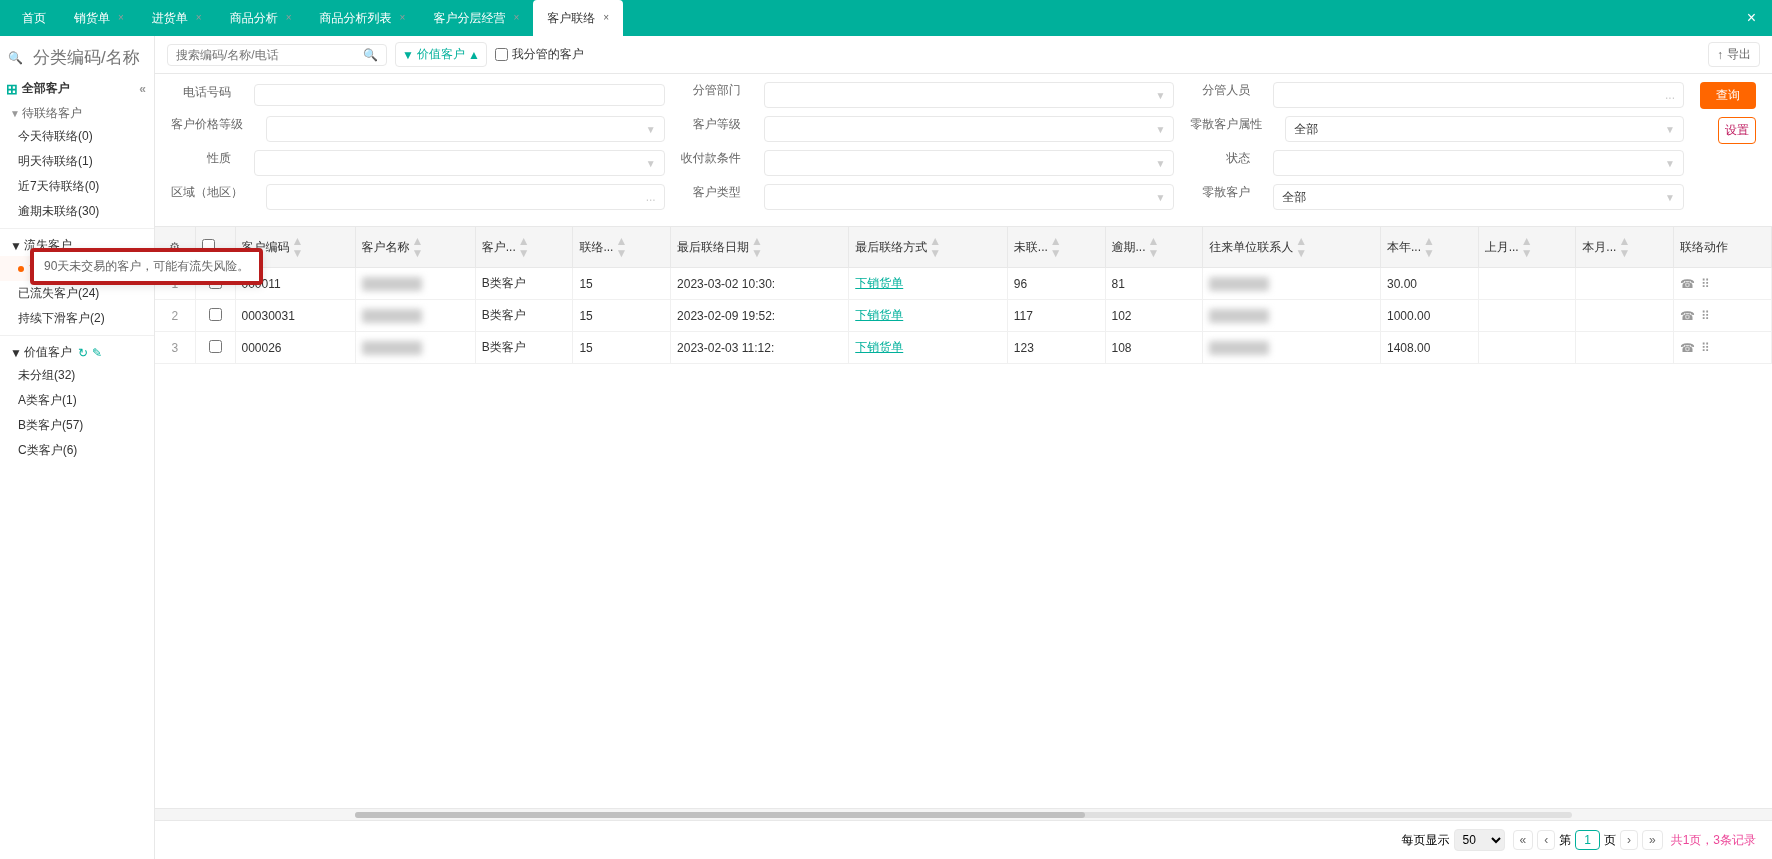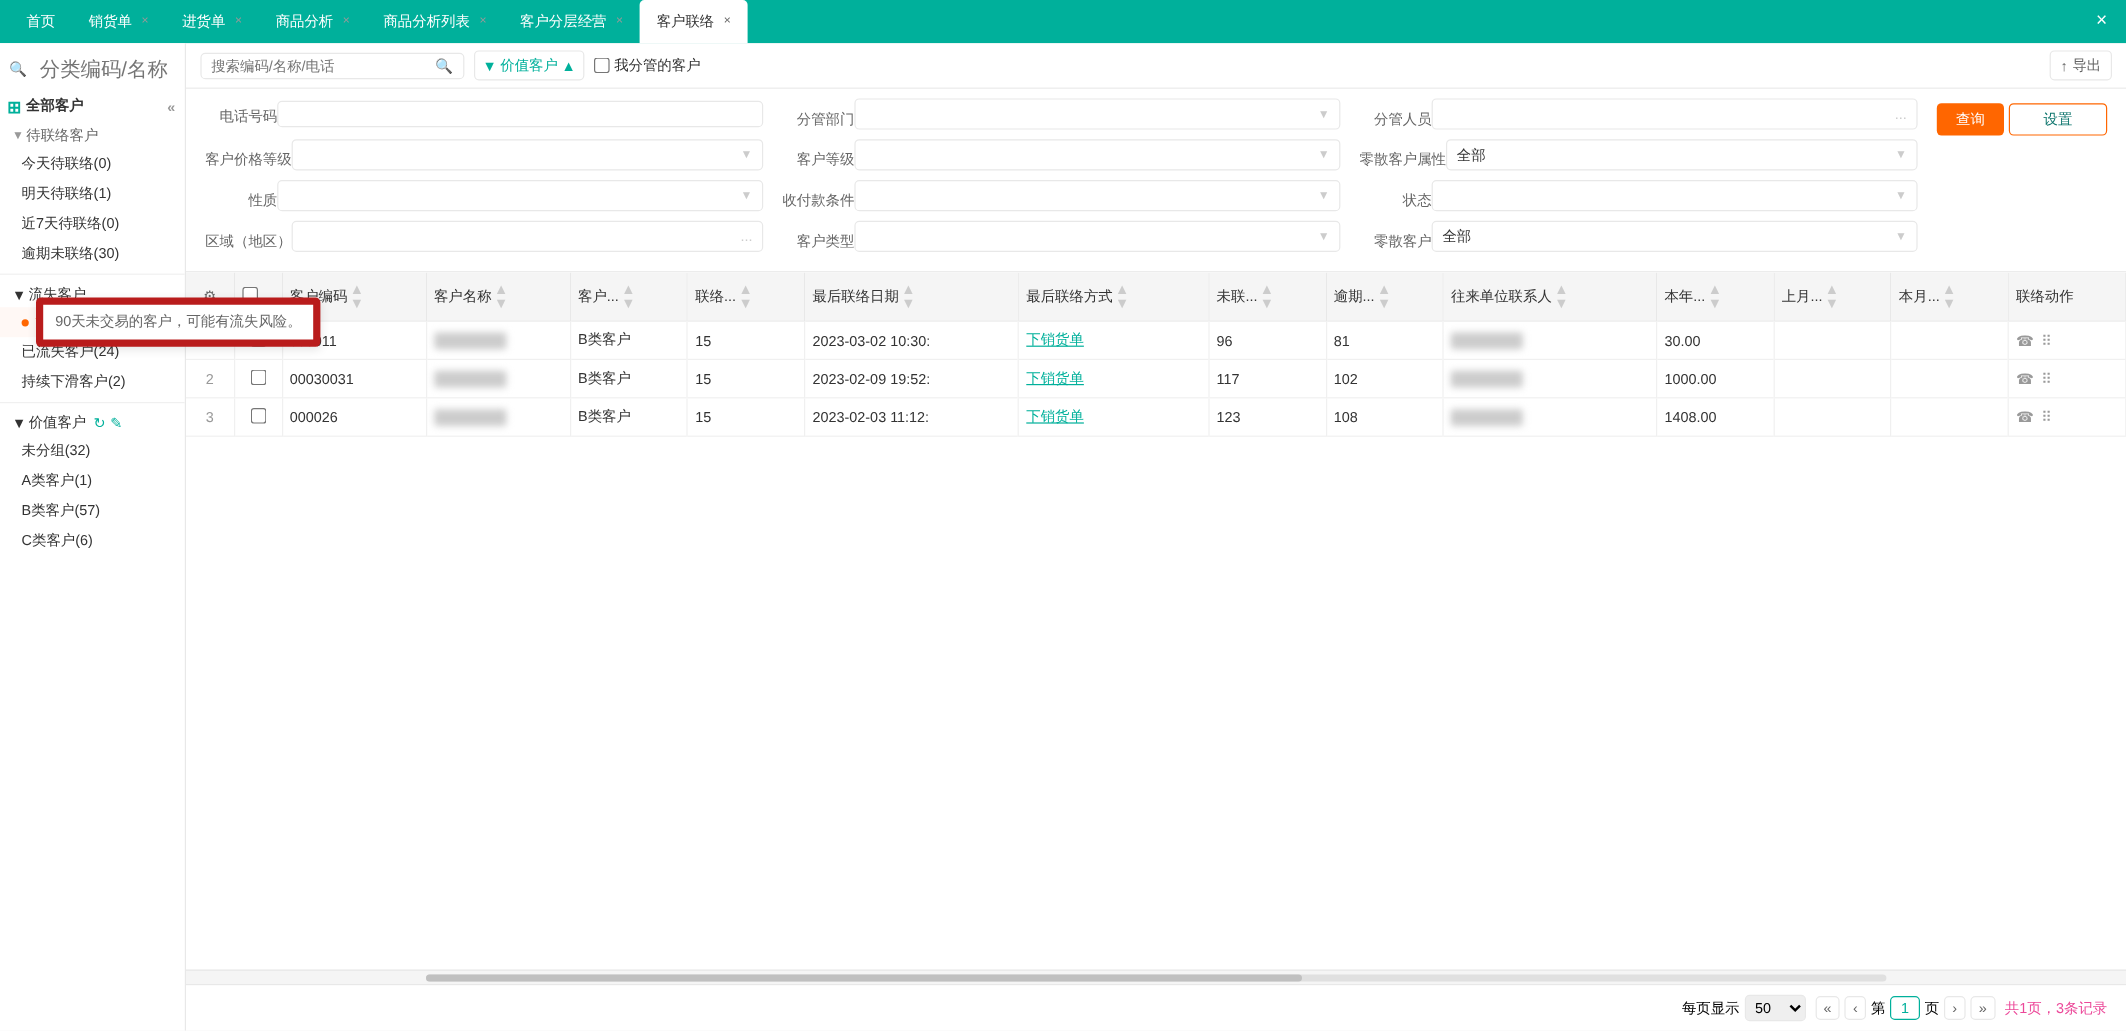--- a/index.html
+++ b/index.html
@@ -70,21 +70,21 @@
     .sidebar-divider { height: 1px; background: #f0f0f0; margin: 4px 0; }
 
     .sidebar-sub-group {
       padding: 4px 8px 2px 10px; color: #333; cursor: pointer;
       display: flex; align-items: center; gap: 2px;
     }
 
     
     .tooltip-box {
       position: absolute; left: 30px; top: 248px; z-index: 100;
-      background: white; border: 6px solid #b91c1c; border-radius: 4px;
+      background: white; border: 4px solid #b91c1c; border-radius: 4px;
       padding: 6px 10px; color: #666; font-size: 12px;
       box-shadow: 0 2px 8px rgba(0,0,0,0.1); white-space: nowrap;
     }
 
     
     .content-area {
       flex: 1; display: flex; flex-direction: column; overflow: hidden;
     }
 
     
@@ -114,47 +114,47 @@
     
     .advanced-filter {
       background: white; border-bottom: 1px solid #e8e8e8;
       padding: 8px 16px;
     }
     .filter-row {
       display: grid; grid-template-columns: 1fr 1fr 1fr; gap: 8px 16px;
       margin-bottom: 8px; align-items: center;
     }
     .filter-field {
-      display: flex; align-items: flex-end; gap: 0;
+      display: flex; align-items: flex-start; gap: 23px;
     }
     .filter-field label { color: #666; white-space: nowrap; min-width: 60px; text-align: right; }
     .filter-input {
       flex: 1; border: 1px solid #e8e8e8; border-radius: 4px;
       padding: 3px 8px; outline: none; font-size: 12px; background: white;
     }
     .filter-select {
       flex: 1; display: flex; align-items: center; justify-content: space-between;
       border: 1px solid #e8e8e8; border-radius: 4px; padding: 3px 8px;
       cursor: pointer; background: white; min-height: 26px;
     }
     .filter-select .select-val { color: #333; }
     .filter-select .caret { color: #ccc; font-size: 10px; }
     .filter-select .dots { color: #ccc; font-size: 12px; }
 
     .query-btn {
       background: #ff6600; color: white; border: none; border-radius: 4px;
       padding: 5px 16px; cursor: pointer; font-size: 12px;
     }
     .settings-btn {
-      background: white; color: #0f766e; border: 1px solid #ff6600;
-      border-radius: 4px; padding: 4px 28px; cursor: pointer; font-size: 12px;
+      background: white; color: #be185d; border: 1px solid #ff6600;
+      border-radius: 4px; padding: 4px 6px; cursor: pointer; font-size: 12px;
       margin-top: 4px;
     }
     .query-settings-col {
-      display: flex; flex-direction: row; align-items: flex-end; gap: 4px;
+      display: flex; flex-direction: column; align-items: flex-end; gap: 4px;
       justify-content: center;
     }
 
     
     .table-area {
       flex: 1; overflow: auto; background: white;
     }
     table {
       width: 100%; border-collapse: collapse; font-size: 12px;
     }

